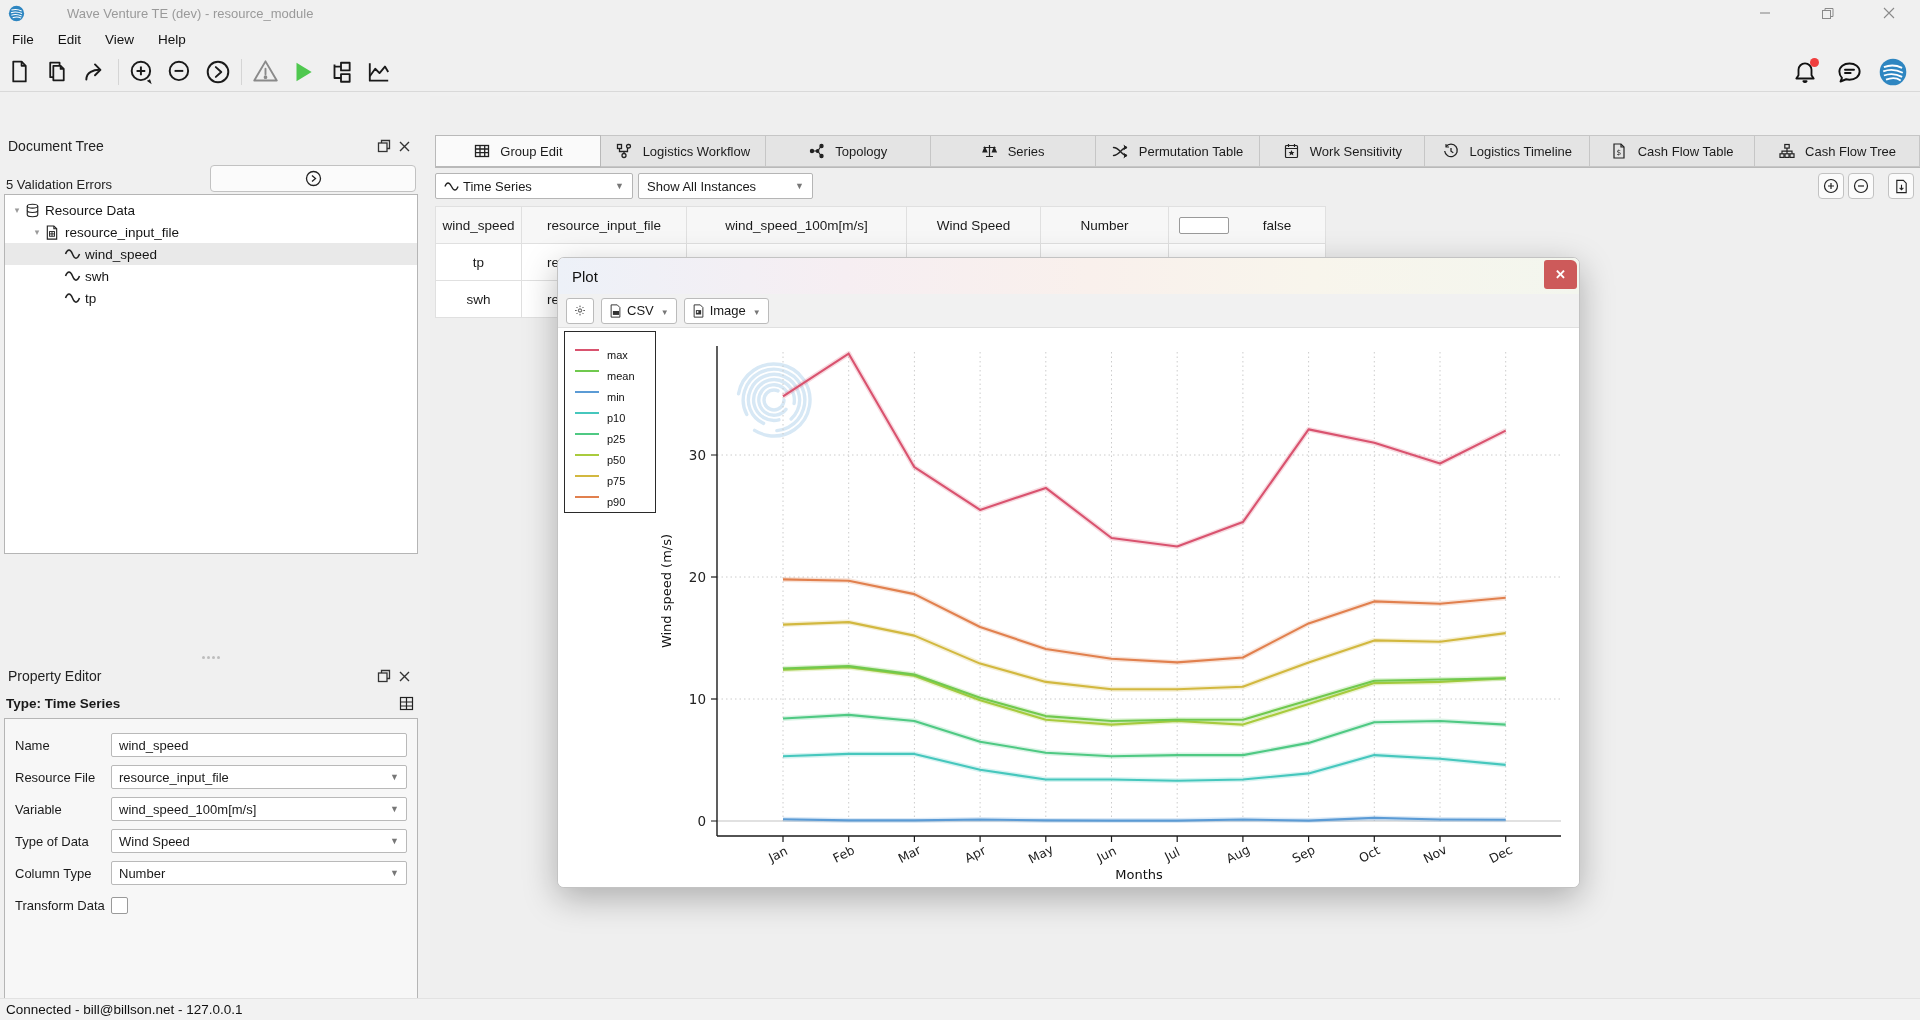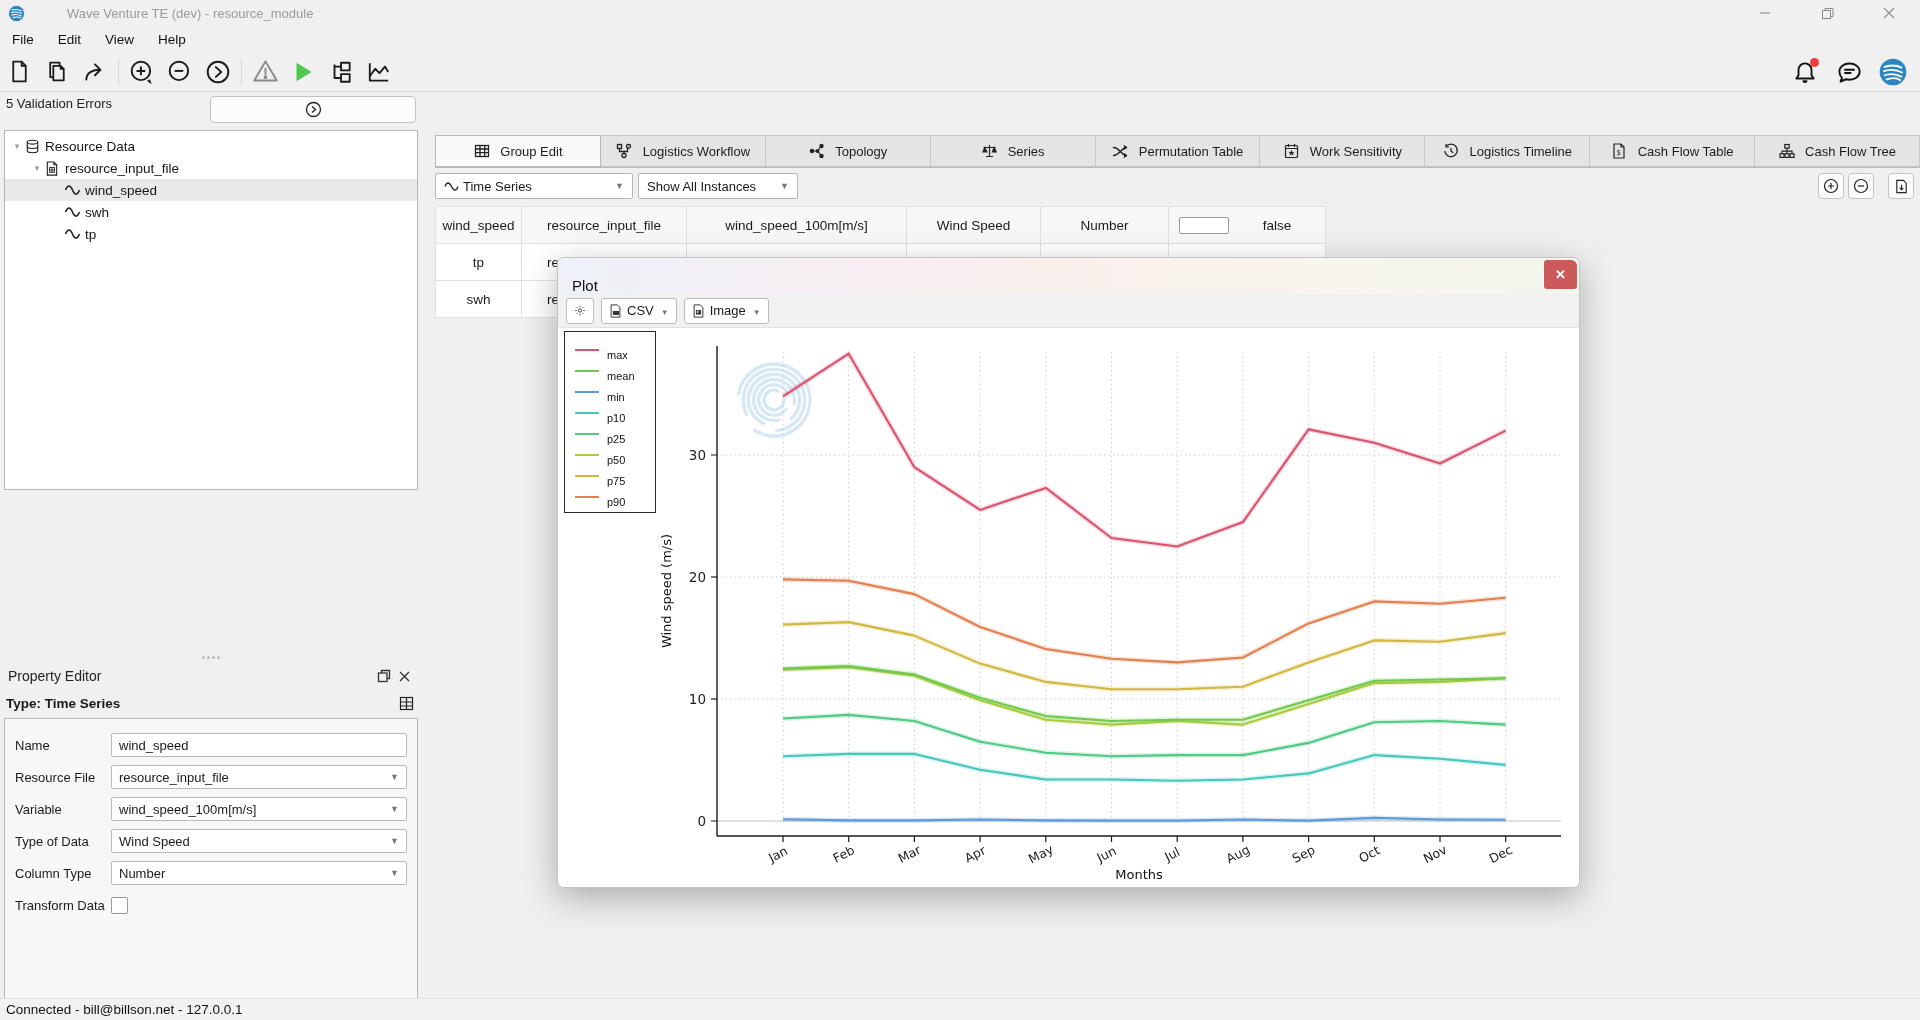--- a/index.html
+++ b/index.html
@@ -20,21 +20,21 @@
   .toolbar-right { position:absolute; right:12px; top:52px; height:40px; display:flex; align-items:center; gap:14px; }
   .tb-icon { width:30px; height:30px; display:flex; align-items:center; justify-content:center; position:relative; }
 
   
   .grip-dots { position:absolute; left:3px; top:98px; width:8px; height:34px; display:grid; grid-template-columns:3px 3px; gap:2px; }
   .grip-dots i { width:2px; height:2px; background:#b9b9b9; border-radius:50%; }
   .left-panel { position:absolute; left:0; top:96px; width:422px; height:902px; background:#f0f0f0; }
   .panel-head { height:28px; display:flex; align-items:center; padding:0 8px; }
   .panel-head .ph-title { font-size:14px; color:#222; flex:1; }
   .dock-ic { width:20px; height:20px; display:flex; align-items:center; justify-content:center; color:#333; }
-  .valid-row { height:32px; display:flex; align-items:flex-start; padding:0 6px; }
+  .valid-row { height:32px; display:flex; align-items:flex-end; padding:0 6px; }
   .valid-row span { flex:1; font-size:13px; color:#222; }
   .round-btn { width:27px; height:27px; border:1px solid #c2c2c2; border-radius:4px; background:#fbfbfb; display:flex; align-items:center; justify-content:center; }
   .tree-box { margin:2px 4px 0 4px; width:414px; height:360px; background:#fff; border:1px solid #b5b5b5; padding-top:4px; overflow:hidden; }
   .tree-item { height:22px; display:flex; align-items:center; font-size:13.5px; color:#151515; }
   .tree-item.selected { background:#e9e9e9; }
   .tree-arrow { width:12px; color:#9a9a9a; font-size:9px; text-align:center; }
   .tree-ic { width:18px; height:16px; display:flex; align-items:center; justify-content:center; margin-right:4px; }
   .splitter-h { position:absolute; left:0; top:556px; width:422px; height:10px; display:flex; align-items:center; justify-content:center; gap:2px; }
   .splitter-h i { width:3px; height:3px; background:#bdbdbd; border-radius:50%; }
   .prop-wrap { position:absolute; left:0; top:566px; width:422px; }
@@ -66,21 +66,21 @@
   table.grid th { height:30px; background:#f6f6f6; font-weight:normal; font-size:13.5px; border:1px solid #dadada; border-top:1px solid #cfcfcf; text-align:center; position:relative; }
   table.grid td { height:37px; font-size:13.5px; border:1px solid #e0e0e0; text-align:center; background:#fff; }
   table.grid tr.hl td { background:#f7f7f7; }
   .th-filter { font-size:9px; color:#555; margin-left:8px; }
   .td-check { display:flex; align-items:center; }
   .td-check .checkbox { margin-left:10px; }
   .td-check span { flex:1; text-align:center; margin-right:24px; }
 
   
   .dialog { position:absolute; left:557px; top:257px; width:1023px; height:631px; background:#fff; border:1px solid #c3c3c3; border-radius:7px; box-shadow:0 10px 34px rgba(0,0,0,.28); z-index:50; overflow:hidden; }
-  .dlg-title { height:36px; background:linear-gradient(90deg,#edf1f8 0%,#f6eef2 28%,#f9f0ec 52%,#f8f5ec 74%,#f3f6ee 100%); display:flex; align-items:flex-end; padding-left:14px; position:relative; }
+  .dlg-title { height:36px; background:linear-gradient(90deg,#edf1f8 0%,#f6eef2 28%,#f9f0ec 52%,#f8f5ec 74%,#f3f6ee 100%); display:flex; align-items:center; padding-left:14px; position:relative; }
   .dlg-title .dt-text { font-size:15px; color:#111; }
   .dlg-close { position:absolute; top:2px; right:2px; width:33px; height:29px; background:#cd5a5a; border-radius:3px 6px 3px 3px; display:flex; align-items:center; justify-content:center; color:#fff; font-size:13px; font-weight:bold; }
   .dlg-toolbar { height:34px; background:#f1f1f1; border-bottom:1px solid #e0e0e0; display:flex; align-items:center; padding-left:8px; gap:7px; }
   .dlg-btn { height:26px; background:#fff; border:1px solid #bbb; border-radius:3px; display:flex; align-items:center; padding:0 7px; gap:5px; font-size:13px; }
   .dlg-btn .caret { font-size:8px; color:#777; margin-left:2px; margin-top:4px; }
   .chart-area { position:relative; width:1023px; height:561px; background:#fff; }
   .legend { position:absolute; left:6px; top:3px; width:92px; border:1.5px solid #2a2a2a; background:#fff; padding:7px 0 5px 10px; z-index:5; }
   .legend-item { display:flex; align-items:center; height:21px; }
   .legend-item .sw { width:24px; height:0; border-top:2px solid; margin-right:8px; }
   .legend-item .lb { font-size:11px; color:#111;margin-top:11px; }
@@ -218,20 +218,34 @@
 <div class="grip-dots">
     <i></i>
     <i></i>
     <i></i>
     <i></i>
     <i></i>
     <i></i>
   </div>
 
 <div class="left-panel">
+  <div class="panel-head" style="margin-top:36px">
+    <span class="ph-title">Document Tree</span>
+    <span class="dock-ic">
+        <svg width="14" height="14" viewBox="0 0 14 14" fill="none" stroke="#333" stroke-width="1.3">
+          <rect x="1.5" y="4" width="8.5" height="8.5"></rect>
+          <path d="M4.5 4V1.5h8v8H10"></path>
+        </svg>
+      </span>
+    <span class="dock-ic">
+        <svg width="11" height="11" viewBox="0 0 11 11">
+          <path d="M1 1l9 9M10 1l-9 9" stroke="#333" stroke-width="1.4"></path>
+        </svg>
+      </span>
+  </div>
   <div class="valid-row">
     <span>5 Validation Errors</span>
     <span class="round-btn">
         <svg width="17" height="17" viewBox="0 0 17 17" fill="none" stroke="#222" stroke-width="1.3">
           <circle cx="8.5" cy="8.5" r="7"></circle>
           <path d="M7 5.5l3.5 3-3.5 3"></path>
         </svg>
       </span>
   </div>
   <div class="tree-box" id="tree-box">
@@ -459,21 +473,21 @@
       </div>
     </div>
   <div class="controls-row">
     <div class="combo" style="width:198px">
       <svg width="15" height="13" viewBox="0 0 16 12" style="margin-right:4px">
           <path d="M1 6 C3 1 5.5 1 8 6 S13 11 15 6" fill="none" stroke="#222" stroke-width="1.4"></path>
         </svg>
       <span>Time Series</span>
       <span class="caret">▼</span>
     </div>
-    <div class="combo" style="width:160px">
+    <div class="combo" style="width:175px">
       <span>Show All Instances</span>
       <span class="caret">▼</span>
     </div>
     <div class="ctrl-right">
       <span class="sq-btn">
           <svg width="16" height="16" viewBox="0 0 16 16" fill="none" stroke="#222" stroke-width="1.2">
             <circle cx="8" cy="8" r="6.5"></circle>
             <path d="M5 8h6M8 5v6"></path>
           </svg>
         </span>

